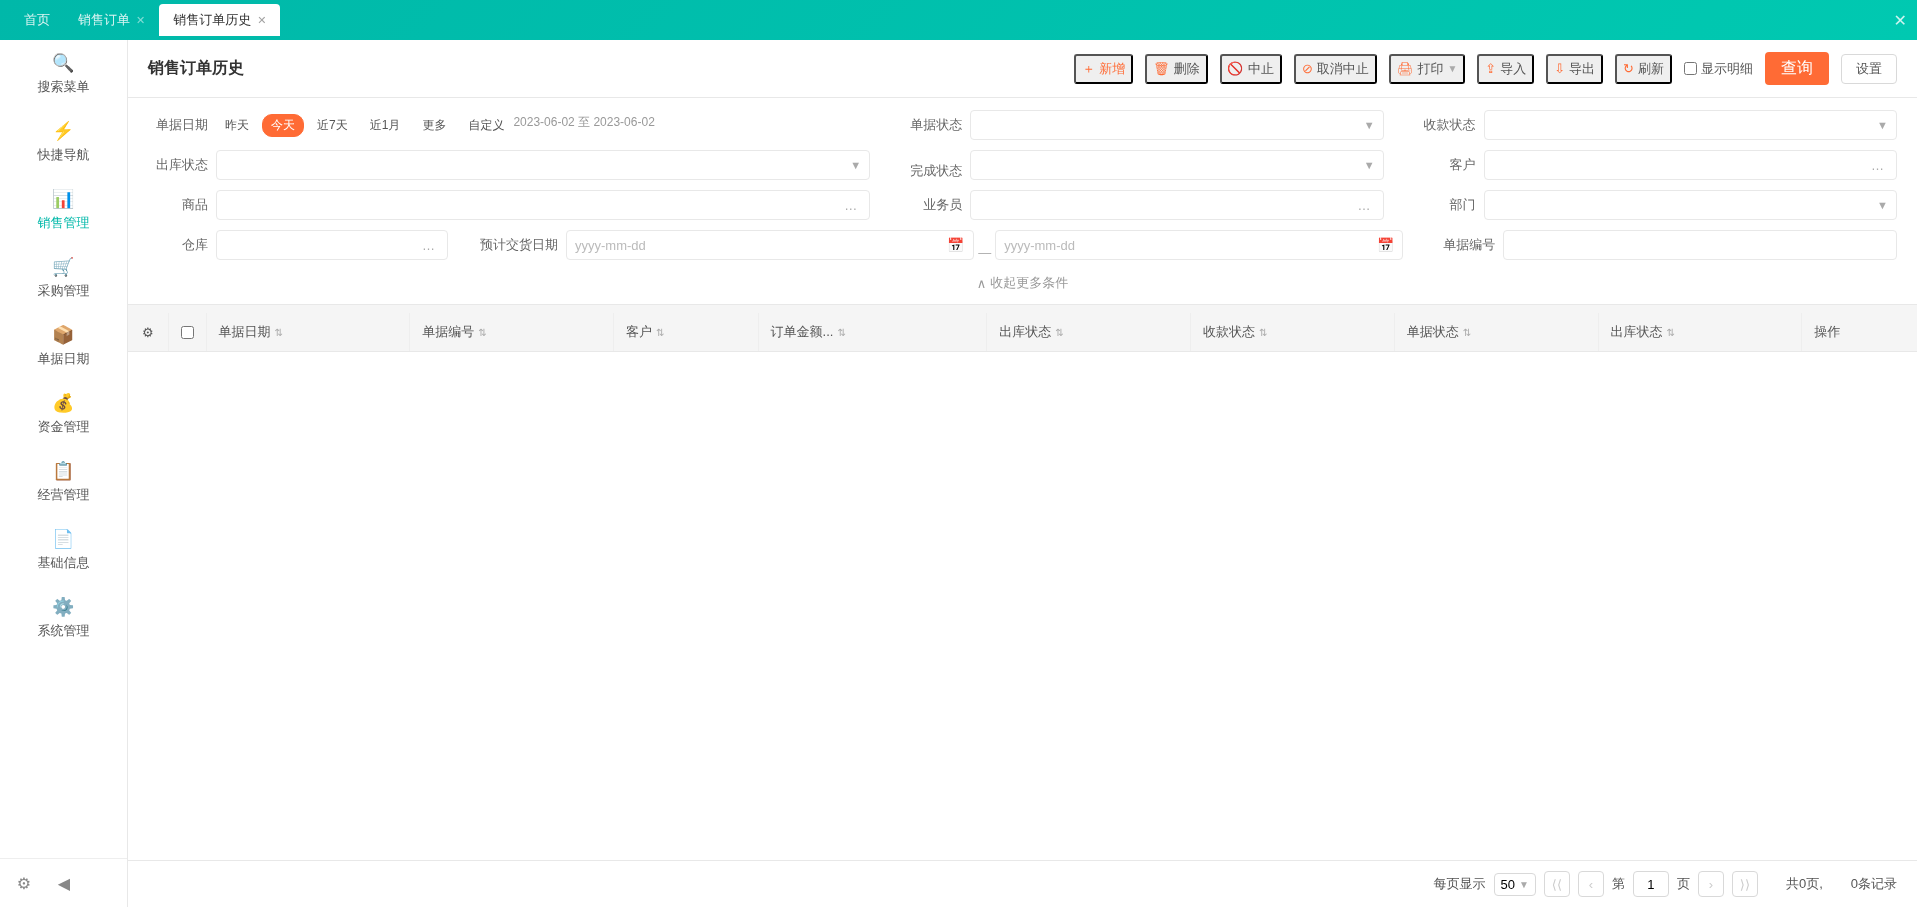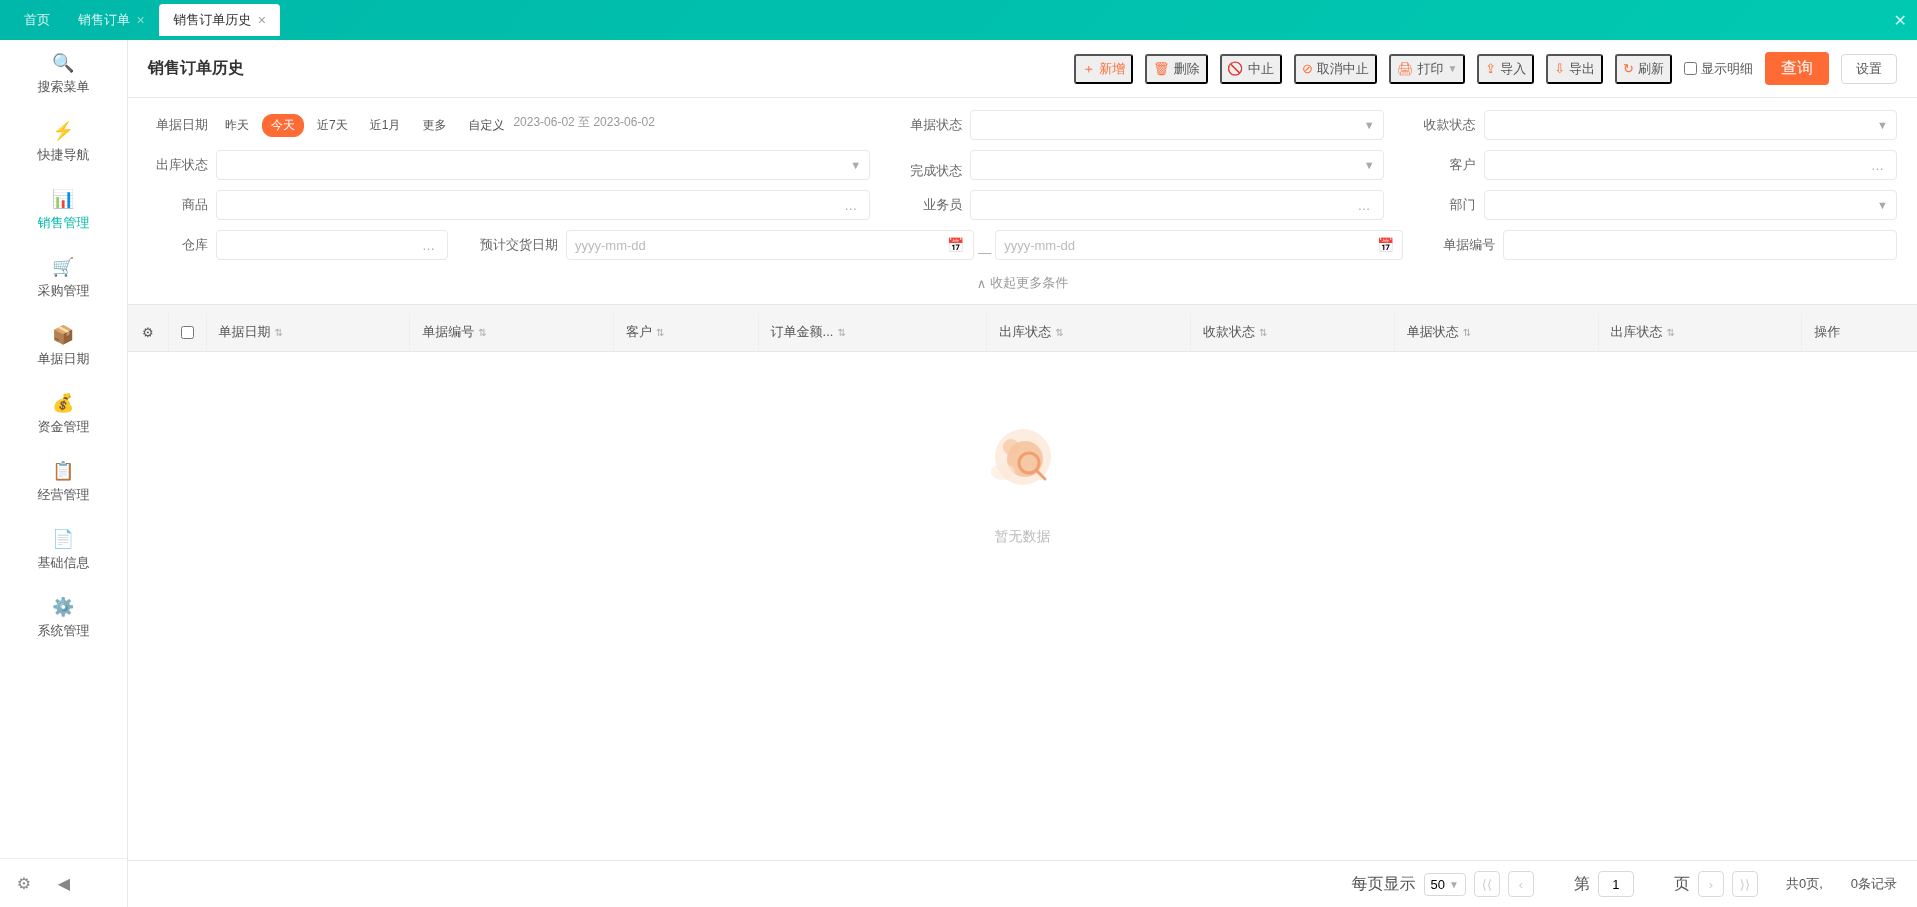--- a/index.html
+++ b/index.html
@@ -358,21 +358,21 @@
     .pagination {
       display: flex;
       align-items: center;
       justify-content: flex-end;
       padding: 10px 20px;
       background: #fff;
       border-top: 1px solid #e8e8e8;
       gap: 8px;
       flex-shrink: 0;
     }
-    .pagination-label { color: #555; font-size: 16px; margin-left: 32px; }
+    .pagination-label { color: #555; font-size: 13px; }
     .pagination-select {
       border: 1px solid #d9d9d9;
       border-radius: 4px;
       padding: 3px 6px;
       font-size: 13px;
       display: flex;
       align-items: center;
       gap: 4px;
       cursor: pointer;
     }
@@ -696,32 +696,20 @@
               </th>
               <th>
                 <span>操作</span>
               </th>
             </tr>
           </thead>
           <tbody>
           </tbody>
         </table>
 
-        <div class="empty-state">
-
-          <svg class="empty-icon" viewBox="0 0 100 100" xmlns="http://www.w3.org/2000/svg">
-            <circle cx="50" cy="45" r="28" fill="#fde8d8" opacity="0.8"></circle>
-            <circle cx="52" cy="47" r="18" fill="#f5c4a0" opacity="0.9"></circle>
-            <circle cx="56" cy="51" r="10" fill="none" stroke="#f0a070" stroke-width="3"></circle>
-            <line x1="63" y1="58" x2="72" y2="67" stroke="#f0a070" stroke-width="3" stroke-linecap="round"></line>
-            <circle cx="38" cy="35" r="8" fill="#f5c4a0" opacity="0.7"></circle>
-            <ellipse cx="30" cy="60" rx="12" ry="8" fill="#fde8d8" opacity="0.6"></ellipse>
-          </svg>
-          <span class="empty-text">暂无数据</span>
-        </div>
       </div>
 
       <div class="pagination">
         <span class="pagination-label">每页显示</span>
         <div class="pagination-select">
           <span>50</span>
           <span style="font-size:10px;color:#aaa;">▼</span>
         </div>
         <div class="pagination-btn disabled">⟨⟨</div>
         <div class="pagination-btn disabled">‹</div>

